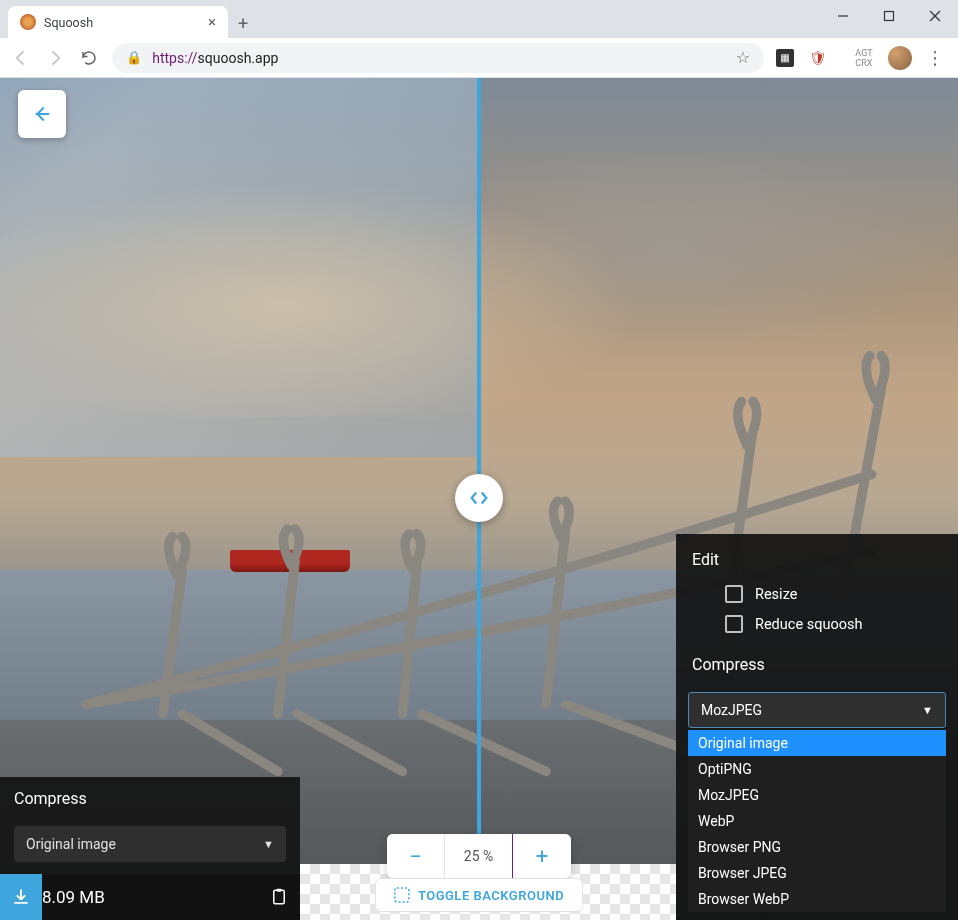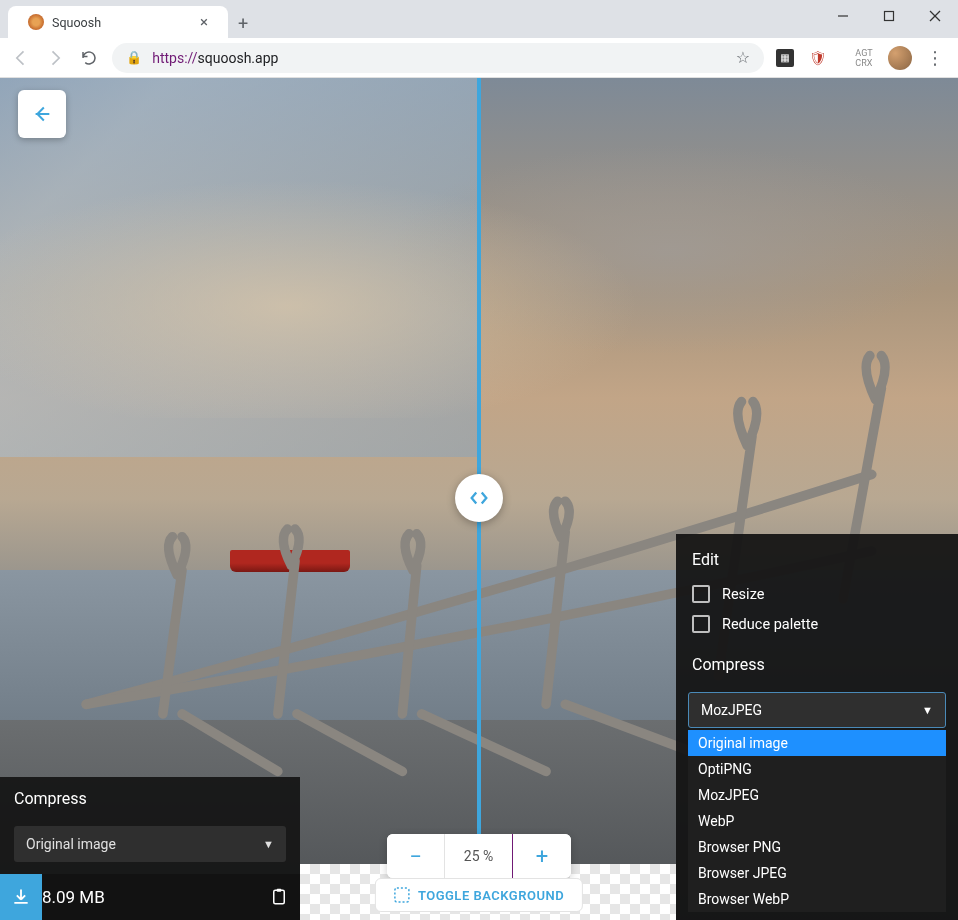--- a/index.html
+++ b/index.html
@@ -5,21 +5,21 @@
 * { margin:0; padding:0; box-sizing:border-box; font-family:-apple-system,BlinkMacSystemFont,"Segoe UI",Roboto,sans-serif; }
 body { width:958px; height:920px; background:#fff; overflow:hidden; position:relative; }
 
 
 .win-controls { position:absolute; top:0; right:0; height:32px; display:flex; z-index:100; }
 .win-btn { width:46px; height:32px; display:flex; align-items:center; justify-content:center; font-size:14px; color:#333; cursor:pointer; }
 .win-btn svg { width:12px; height:12px; }
 
 
 .tab-bar { height:38px; background:#dee1e6; display:flex; align-items:flex-end; padding-left:8px; padding-top:6px; }
-.tab { background:#fff; height:32px; min-width:220px; border-radius:8px 8px 0 0; display:flex; align-items:center; padding:0 20px; gap:8px; font-size:12.5px; color:#3c4043; }
+.tab { background:#fff; height:32px; min-width:220px; border-radius:8px 8px 0 0; display:flex; align-items:center; padding:0 12px; gap:8px; font-size:12.5px; color:#3c4043; }
 .tab .favicon { width:16px; height:16px; border-radius:50%; background:radial-gradient(circle,#e8a254 30%,#c56a2d 70%); }
 .tab .close { margin-left:auto; font-size:15px; color:#5f6368; cursor:pointer; }
 .new-tab { width:30px; height:30px; display:flex; align-items:center; justify-content:center; font-size:18px; color:#5f6368; cursor:pointer; }
 
 
 .addr-bar { height:40px; background:#fff; display:flex; align-items:center; padding:0 10px; gap:12px; border-bottom:1px solid #e0e0e0; }
 .nav-icon { width:22px; height:22px; display:flex; align-items:center; justify-content:center; color:#5f6368; cursor:pointer; }
 .nav-icon.disabled { color:#bdc1c6; }
 .url-box { flex:1; height:30px; background:#f1f3f4; border-radius:15px; display:flex; align-items:center; padding:0 14px; gap:10px; font-size:14px; color:#202124; }
 .lock { color:#5f6368; font-size:13px; }
@@ -60,21 +60,21 @@
 .bottom-bar { display:flex; align-items:stretch; height:46px; }
 .dl-btn { width:42px; background:#3ea6dd; display:flex; align-items:center; justify-content:center; cursor:pointer; }
 .dl-btn svg { width:20px; height:20px; color:#fff; }
 .size-txt { flex:1; display:flex; align-items:center; font-size:17px; background:#121212; }
 .copy-btn { width:42px; background:#121212; display:flex; align-items:center; justify-content:center; cursor:pointer; color:#fff; }
 
 
 .right-panel { position:absolute; right:0; bottom:0; width:282px; background:rgba(18,18,18,0.93); color:#fff; z-index:20; padding-top:10px; }
 .r-section { padding:6px 16px 10px; }
 .r-title { font-size:16px; margin-bottom:10px; }
-.check-row { display:flex; align-items:center; gap:12px; padding:6px 0; font-size:14.5px; cursor:pointer; }
+.check-row { display:flex; align-items:center; gap:12px; padding:6px 0; font-size:14.5px; cursor:pointer;margin-left:33px; }
 .check-box { width:18px; height:18px; border:2px solid #bfbfbf; border-radius:2px; }
 .r-select { margin:6px 12px 2px; height:36px; background:#2f2f2f; border:1px solid #4a8ab8; border-radius:3px; display:flex; align-items:center; padding:0 12px; font-size:14px; cursor:pointer; }
 .r-select .chev { margin-left:auto; font-size:11px; }
 .dropdown { margin:0 12px 8px; background:#1f1f1f; max-height:200px; overflow:hidden; }
 .dd-item { padding:5px 10px; font-size:14px; cursor:pointer; }
 .dd-item.sel { background:#1e90ff; }
 
 
 .zoom { position:absolute; bottom:42px; left:50%; transform:translateX(-50%); display:flex; background:#fff; border-radius:6px; box-shadow:0 2px 8px rgba(0,0,0,0.2); overflow:hidden; z-index:15; }
 .zoom button { width:58px; height:44px; border:none; background:#fff; font-size:22px; color:#3ea6dd; cursor:pointer; border-right:1px solid #e3e3e3; }
@@ -222,21 +222,21 @@
 
   <div class="right-panel">
     <div class="r-section">
       <div class="r-title">Edit</div>
       <div class="check-row">
         <span class="check-box"></span>
         <span>Resize</span>
       </div>
       <div class="check-row">
         <span class="check-box"></span>
-        <span>Reduce palette</span>
+        <span>Reduce squoosh</span>
       </div>
     </div>
     <div class="r-section" style="padding-bottom:2px;">
       <div class="r-title">Compress</div>
     </div>
     <div class="r-select">
       <span>MozJPEG</span>
       <span class="chev">▼</span>
     </div>
     <div class="dropdown" id="dd">

